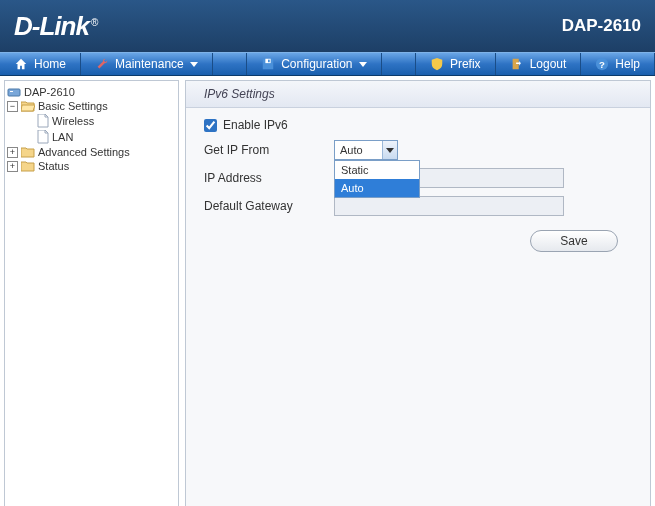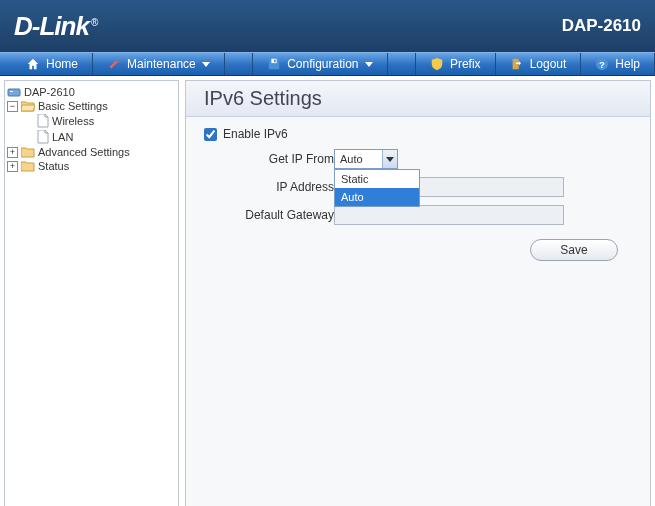--- a/index.html
+++ b/index.html
@@ -6,21 +6,21 @@
 body { width: 655px; height: 506px; background: #fff; overflow: hidden; }
 
 
 .header { height: 52px; background: linear-gradient(to bottom, #2a5788 0%, #1d3f66 100%); display: flex; align-items: center; justify-content: space-between; padding: 0 14px; }
 .logo-wrap { display: flex; align-items: flex-end; gap: 4px; }
 .logo { color: #fff; font-size: 26px; font-weight: bold; font-style: italic; letter-spacing: -1px; }
 .logo-r { color: #fff; font-size: 10px; position: relative; top: -14px; left: -2px; }
 .model { color: #fff; font-size: 17px; font-weight: bold; }
 
 
-.menubar { height: 24px; background: linear-gradient(to bottom, #6aa6e6 0%, #2e73c4 50%, #1a5fad 100%); display: flex; border-top: 1px solid #7fb3e8; border-bottom: 1px solid #0b3a6a; padding-left: 12px; }
+.menubar { height: 24px; background: linear-gradient(to bottom, #6aa6e6 0%, #2e73c4 50%, #1a5fad 100%); display: flex; border-top: 1px solid #7fb3e8; border-bottom: 1px solid #0b3a6a; }
 .menu-item { display: flex; align-items: center; padding: 0 14px; border-right: 1px solid #1a4d87; gap: 6px; cursor: pointer; }
 .menu-item:first-child { border-left: none; }
 .menu-item .lbl { color: #fff; font-size: 12px; }
 .menu-spacer { flex: 1; border-right: 1px solid #1a4d87; }
 .menu-icon { width: 14px; height: 14px; display: inline-flex; align-items: center; justify-content: center; }
 .arrow-down { width: 0; height: 0; border-left: 4px solid transparent; border-right: 4px solid transparent; border-top: 5px solid #fff; }
 .icon-home svg, .icon-wrench svg, .icon-disk svg, .icon-shield svg, .icon-door svg, .icon-help svg { width: 14px; height: 14px; }
 
 
 .body { display: flex; height: calc(506px - 46px - 24px); padding: 4px; gap: 6px; background: #fff; }
@@ -32,25 +32,25 @@
 .tree-indent-1 { padding-left: 0px; }
 .tree-indent-3 { padding-left: 30px; }
 .expander { width: 11px; height: 11px; border: 1px solid #888; display: inline-flex; align-items: center; justify-content: center; font-size: 9px; line-height: 1; color: #333; background: #fff; }
 .folder-icon { width: 14px; height: 12px; display: inline-block; }
 .folder-icon svg { width: 14px; height: 12px; display: block; }
 .page-icon { width: 12px; height: 14px; display: inline-block; }
 .page-icon svg { width: 12px; height: 14px; display: block; }
 
 
 .content { flex: 1; border: 1px solid #bfc8d4; background: #f7f8fa; display: flex; flex-direction: column; }
-.content-title { background: linear-gradient(to bottom, #f4f6fa, #e3e8f2); color: #445; font-size: 20px; padding: 6px 18px; border-bottom: 1px solid #c9d1de; font-weight: normal; }
+.content-title { background: linear-gradient(to bottom, #f4f6fa, #e3e8f2); color: #445; font-size: 12px; padding: 6px 18px; border-bottom: 1px solid #c9d1de; font-style: italic; font-weight: normal; }
 .content-body { padding: 10px 18px; position: relative; font-size: 12px; color: #333; }
 
 .form-row { display: flex; align-items: center; margin-bottom: 8px; }
-.form-label { width: 130px; text-align: right; }
+.form-label { width: 130px; }
 .checkbox-row { display: flex; align-items: center; gap: 6px; margin-bottom: 8px; }
 .checkbox-row input { accent-color: #2e73c4; }
 
 .select-wrap { position: relative; display: inline-block; }
 .select-display { width: 64px; height: 20px; border: 1px solid #7a9ec7; background: #fff; display: flex; align-items: center; justify-content: space-between; padding: 0 3px 0 5px; font-size: 11px; }
 .select-btn { width: 15px; height: 18px; background: linear-gradient(to bottom, #eef3fb, #c9dbf0); border-left: 1px solid #9bb8d9; display: flex; align-items: center; justify-content: center; margin-right: -3px; }
 .select-btn .tri { width: 0; height: 0; border-left: 4px solid transparent; border-right: 4px solid transparent; border-top: 5px solid #333; }
 .dropdown { position: absolute; top: 20px; left: 0; width: 86px; border: 1px solid #7a9ec7; background: #fff; z-index: 10; }
 .dropdown-opt { padding: 3px 6px; font-size: 11px; cursor: pointer; }
 .dropdown-opt.selected { background: #2f7ed8; color: #fff; }

